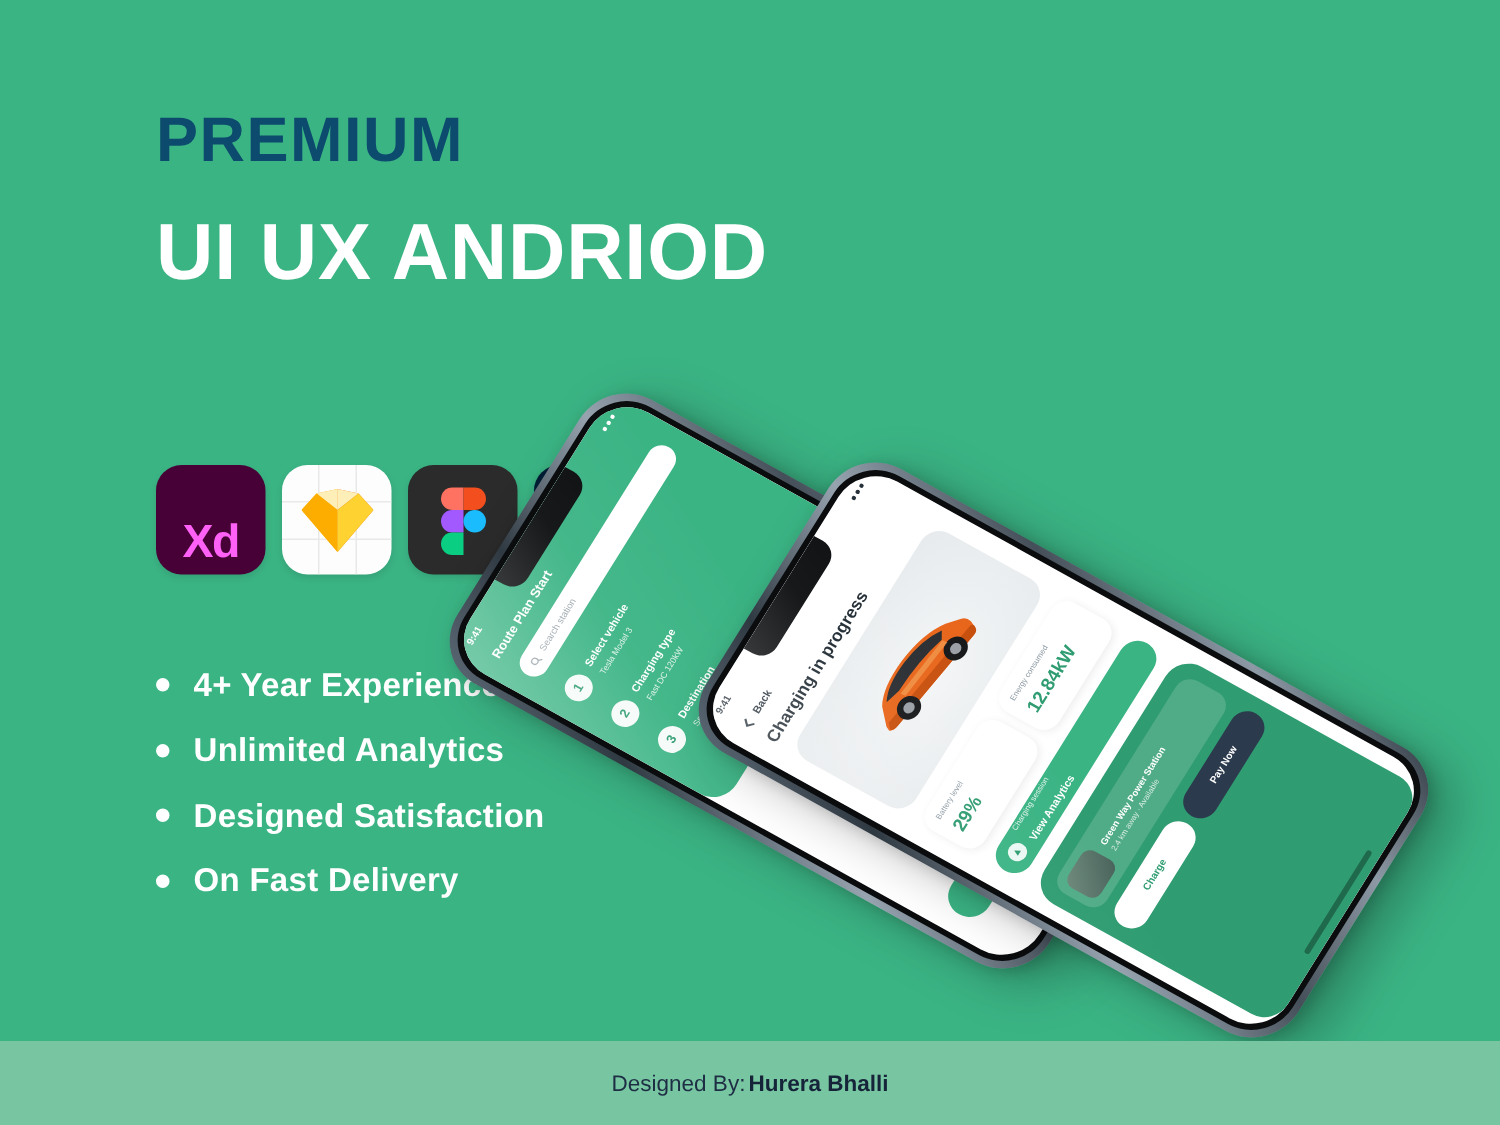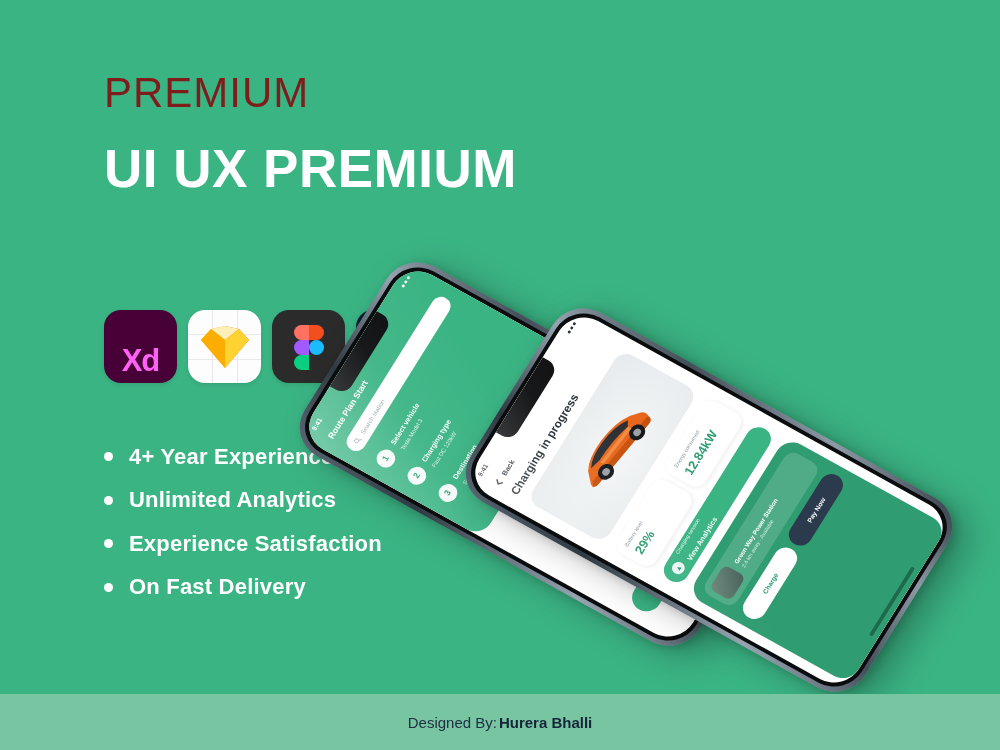--- a/index.html
+++ b/index.html
@@ -11,21 +11,21 @@
     overflow:hidden;
     position:relative;
   }
 
   .canvas { position:absolute; inset:0; background:#3BB484; }
 
   
   .copy { position:absolute; left:104px; top:72px; width:470px; }
 
   .kicker {
-    font-size:42px; font-weight:normal; color:#7f1d1d;
+    font-size:42px; font-weight:bold; color:#0c4a6e;
     letter-spacing:1px; line-height:1.0;
   }
   .headline {
     font-size:53px; font-weight:bold; color:#FFFFFF;
     letter-spacing:0.5px; line-height:1.0; margin-top:28px;
   }
   .subhead {
     font-size:31px; font-weight:bold; color:#FFFFFF;
     letter-spacing:0.3px; line-height:1.0; margin-top:26px;
   }
@@ -213,21 +213,21 @@
   .b-btn-light { background:#FFFFFF; color:#2F9C71; }
   .b-btn-dark { background:#2B3A4D; color:#FFFFFF; }
 </style>
 </head>
 <body>
 
 <div class="canvas">
 
   <div class="copy">
     <div class="kicker">PREMIUM</div>
-    <div class="headline">UI UX PREMIUM</div>
+    <div class="headline">UI UX ANDRIOD</div>
   </div>
 
   <div class="tools">
 
     <div class="tool tool-xd">
       <span class="tool-label">Xd</span>
     </div>
 
     <div class="tool tool-sk">
       <div class="sk-grid">
@@ -267,21 +267,21 @@
     <div class="bullet">
       <span class="dot"></span>
       <span class="bullet-text">4+ Year Experience</span>
     </div>
     <div class="bullet">
       <span class="dot"></span>
       <span class="bullet-text">Unlimited Analytics</span>
     </div>
     <div class="bullet">
       <span class="dot"></span>
-      <span class="bullet-text">Experience Satisfaction</span>
+      <span class="bullet-text">Designed Satisfaction</span>
     </div>
     <div class="bullet">
       <span class="dot"></span>
       <span class="bullet-text">On Fast Delivery</span>
     </div>
   </div>
 
   <div class="mockups">
 
     <div class="phone phone-a">

